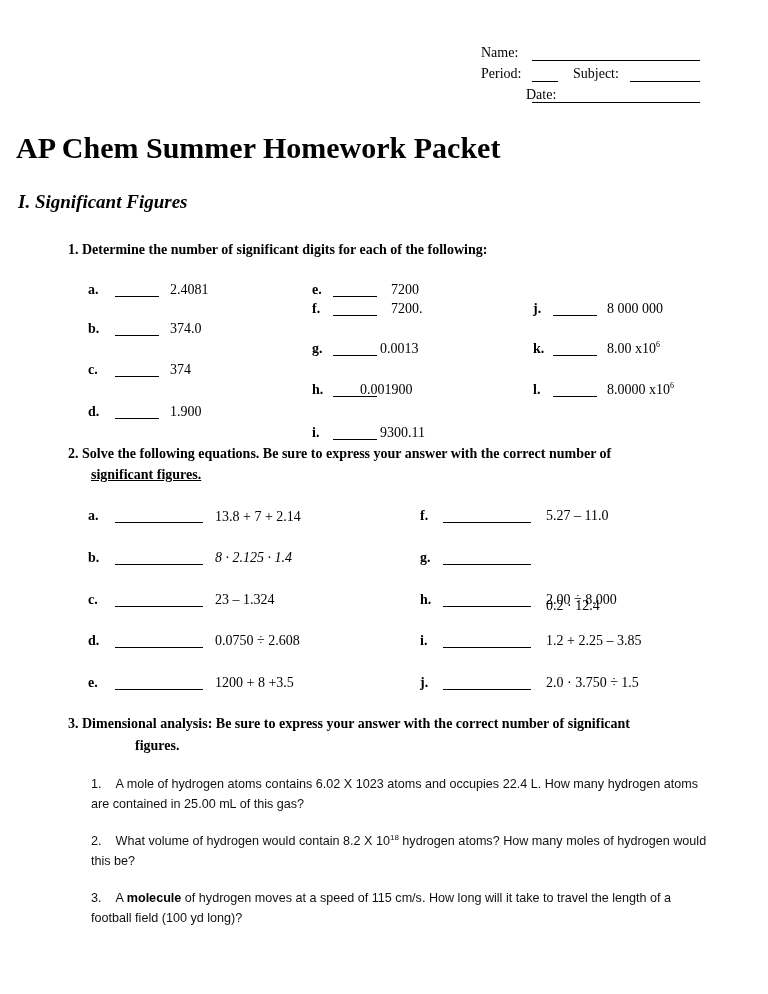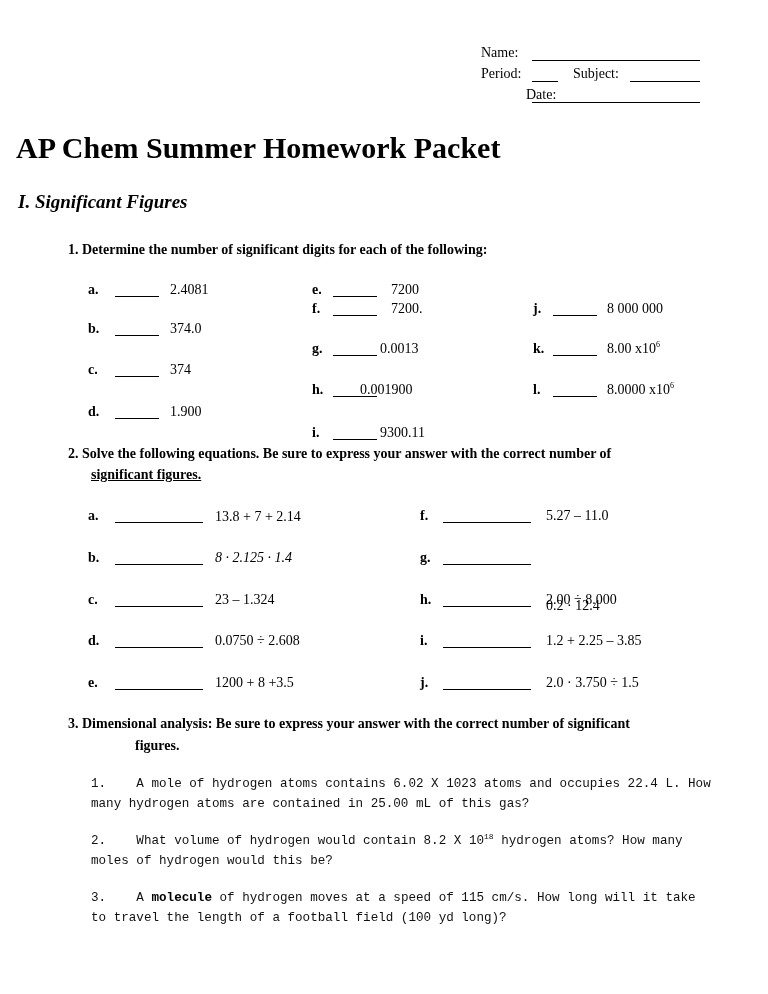--- a/index.html
+++ b/index.html
@@ -6,21 +6,21 @@
   body { width: 768px; height: 994px; position: relative; overflow: hidden; color: #000; font-family: "Liberation Serif", serif; }
   .abs { position: absolute; white-space: nowrap; }
   .hdr { font-size: 14px; }
   .line { position: absolute; border-bottom: 1px solid #000; height: 0; }
   .title { font-weight: bold; font-size: 30px; left: 16px; width: 677px; text-align: left; top: 131px; }
   .section { font-weight: bold; font-style: italic; font-size: 19px; left: 18px; top: 191px; }
   .q { font-weight: bold; font-size: 14px; }
   .lbl { font-weight: bold; font-size: 14px; }
   .val { font-size: 14px; }
   .blank { position: absolute; border-bottom: 1px solid #000; height: 0; }
-  .sans { font-family: Liberation Mono, monospace; font-size: 12.6px; color: #111; line-height: 20px; white-space: normal; }
+  .sans { font-family: Liberation Sans, sans-serif; font-size: 12.6px; color: #111; line-height: 20px; white-space: normal; }
   sup { font-size: 8px; vertical-align: super; line-height: 0; }
 </style>
 </head>
 <body>
 
 <div class="abs hdr" style="left:481px;top:45px;">Name:</div>
 <div class="line" style="left:532px;top:60px;width:168px;"></div>
 <div class="abs hdr" style="left:481px;top:66px;">Period:</div>
 <div class="line" style="left:532px;top:81px;width:26px;"></div>
 <div class="abs hdr" style="left:573px;top:66px;">Subject:</div>

